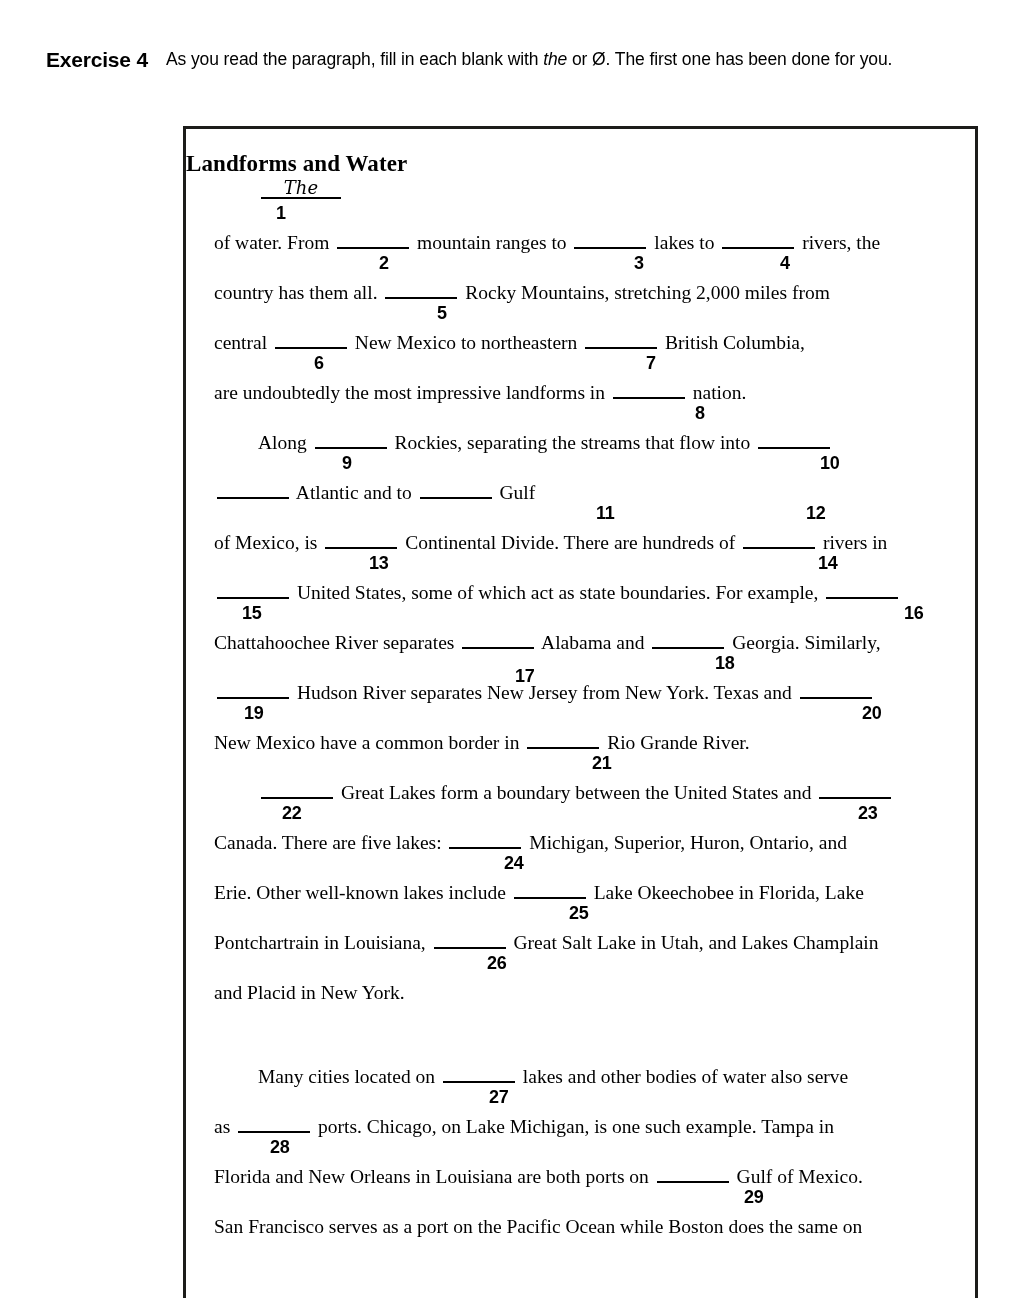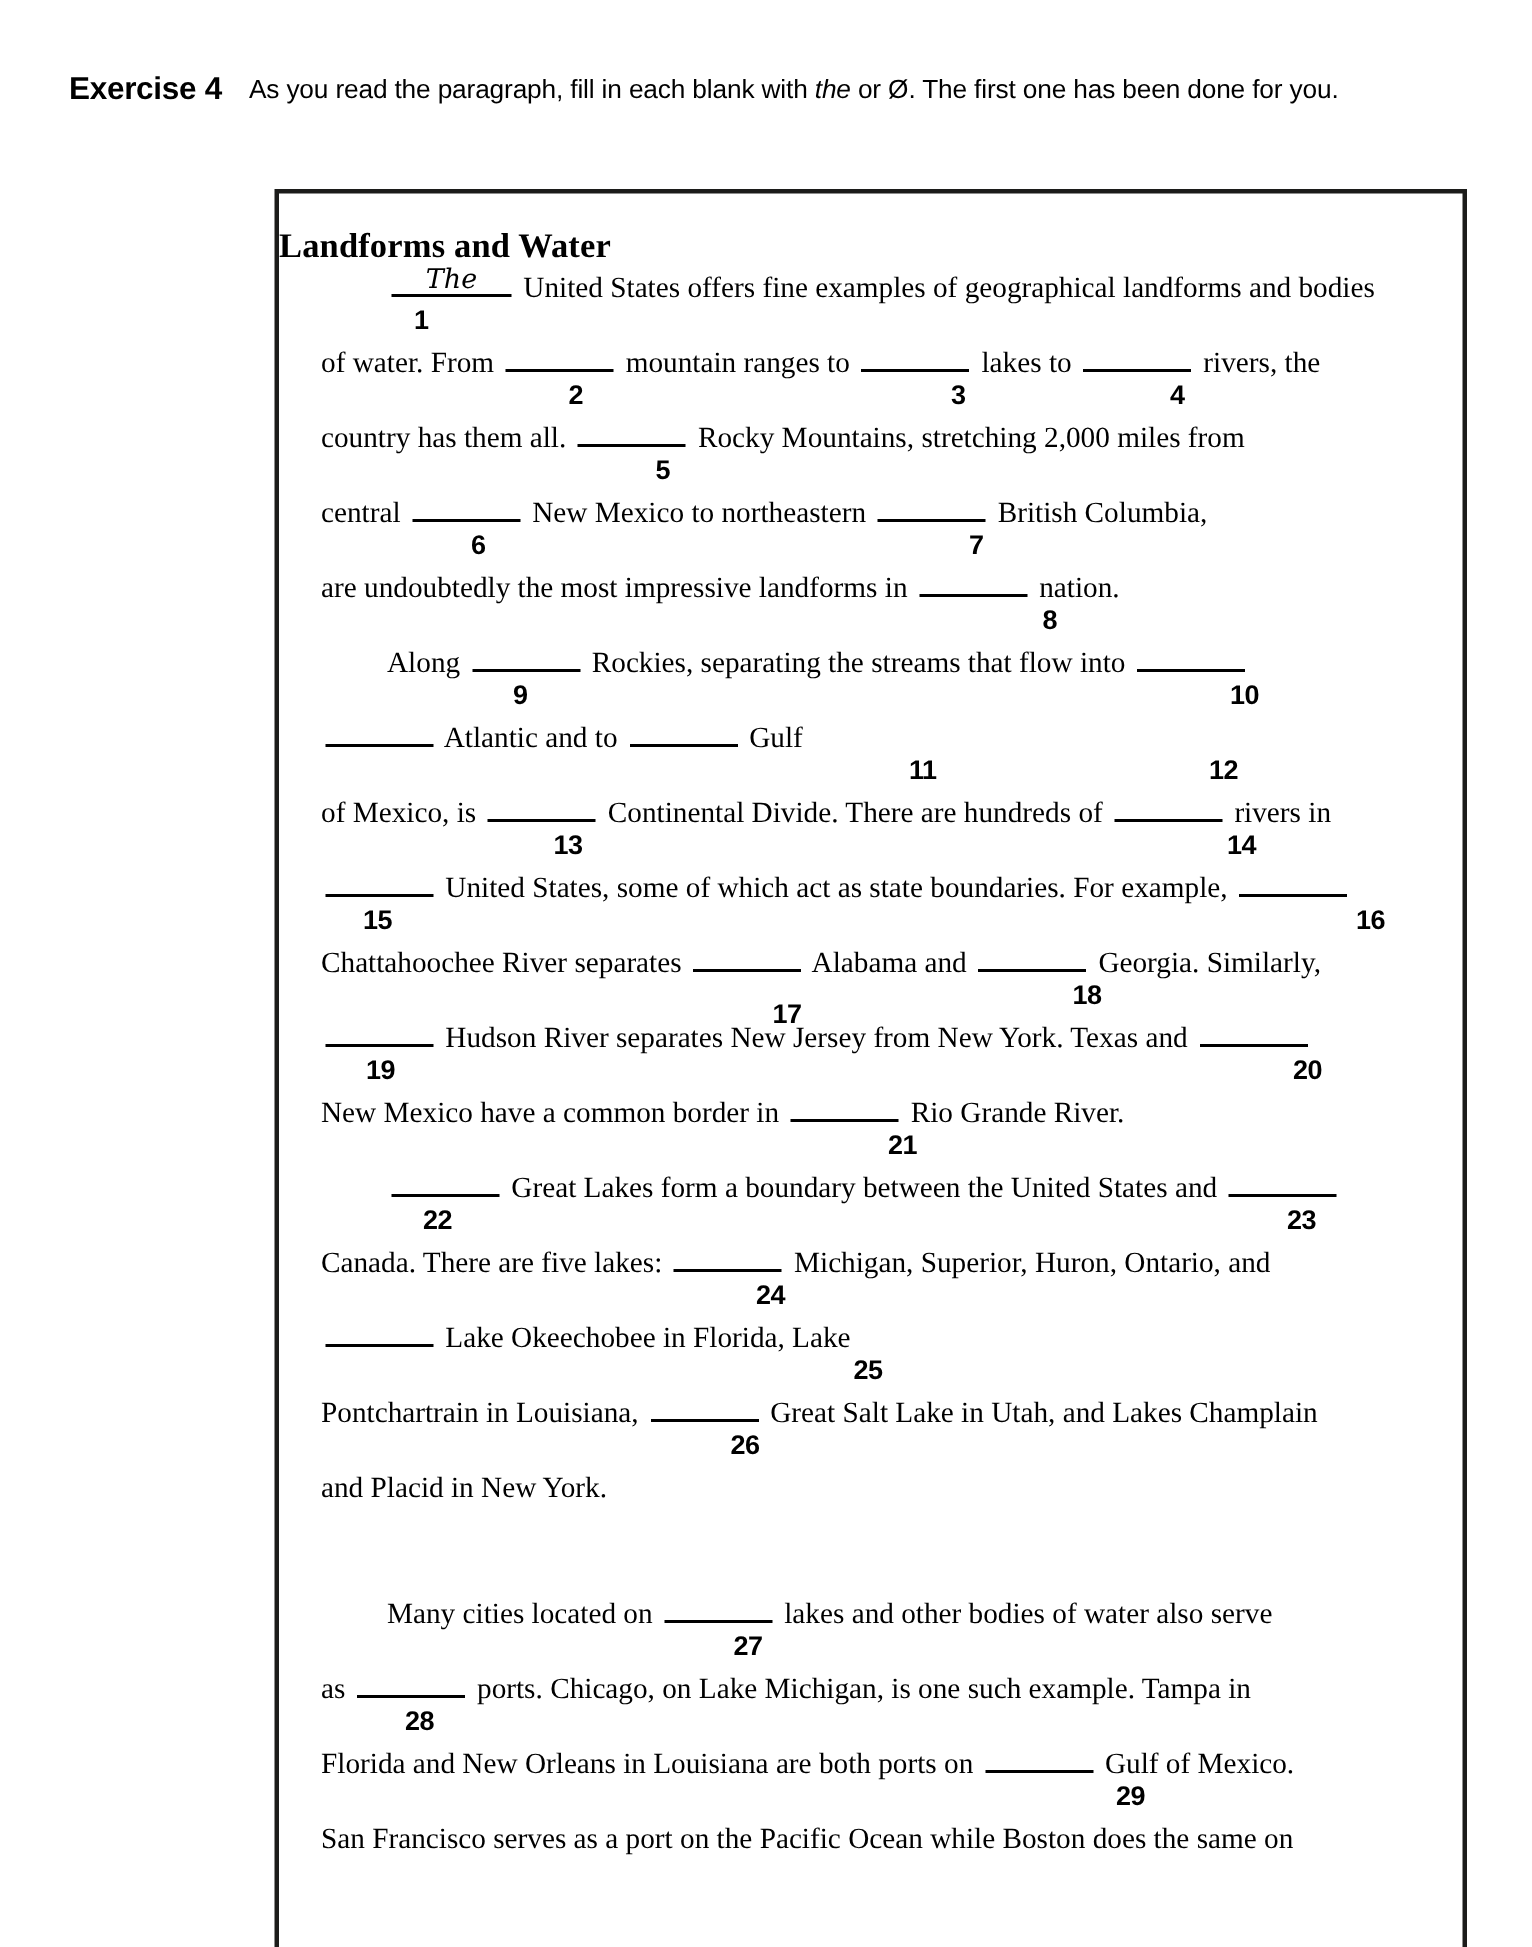--- a/index.html
+++ b/index.html
@@ -126,35 +126,35 @@
 <div class="ex-header">
   <div class="ex-label">Exercise 4</div>
   <div class="ex-directions">
     <span>As you read the paragraph, fill in each blank with </span><i>the</i><span> or Ø. The first one has been done for you.</span>
   </div>
 </div>
 
 <div class="passage-box">
   <div class="passage-title">Landforms and Water</div>
   <div class="passage-body" id="passage-body">
-      <div class="pline indent"><span class="blank w-med"><span class="answer">The</span></span><span class="num" style="left: 62px;">1</span><span class="txt"> United States offers fine examples of geographical landforms and bodies</span></div>
+      <div class="pline indent"><span class="blank w-med"><span class="answer">The</span></span><span class="num" style="left: 62px;">1</span></div>
       <div class="pline"><span class="txt">of water. From </span><span class="blank w-short"></span><span class="num" style="left: 165px;">2</span><span class="txt"> mountain ranges to </span><span class="blank w-short"></span><span class="num" style="left: 420px;">3</span><span class="txt"> lakes to </span><span class="blank w-short"></span><span class="num" style="left: 566px;">4</span><span class="txt"> rivers, the</span></div>
       <div class="pline"><span class="txt">country has them all. </span><span class="blank w-short"></span><span class="num" style="left: 223px;">5</span><span class="txt"> Rocky Mountains, stretching 2,000 miles from</span></div>
       <div class="pline"><span class="txt">central </span><span class="blank w-short"></span><span class="num" style="left: 100px;">6</span><span class="txt"> New Mexico to northeastern </span><span class="blank w-short"></span><span class="num" style="left: 432px;">7</span><span class="txt"> British Columbia,</span></div>
       <div class="pline"><span class="txt">are undoubtedly the most impressive landforms in </span><span class="blank w-short"></span><span class="num" style="left: 481px;">8</span><span class="txt"> nation.</span></div>
       <div class="pline indent"><span class="txt">Along </span><span class="blank w-short"></span><span class="num" style="left: 128px;">9</span><span class="txt"> Rockies, separating the streams that flow into </span><span class="blank w-short"></span><span class="num" style="left: 606px;">10</span></div>
-      <div class="pline"><span class="blank w-short"></span><span class="num" style="left: 392px;">11</span><span class="txt"> Atlantic and to </span><span class="blank w-short"></span><span class="num" style="left: 592px;">12</span><span class="txt"> Gulf</span></div>
+      <div class="pline"><span class="blank w-short"></span><span class="num" style="left: 382px;">11</span><span class="txt"> Atlantic and to </span><span class="blank w-short"></span><span class="num" style="left: 592px;">12</span><span class="txt"> Gulf</span></div>
       <div class="pline"><span class="txt">of Mexico, is </span><span class="blank w-short"></span><span class="num" style="left: 155px;">13</span><span class="txt"> Continental Divide. There are hundreds of </span><span class="blank w-short"></span><span class="num" style="left: 604px;">14</span><span class="txt"> rivers in</span></div>
       <div class="pline"><span class="blank w-short"></span><span class="num" style="left: 28px;">15</span><span class="txt"> United States, some of which act as state boundaries. For example, </span><span class="blank w-short"></span><span class="num" style="left: 690px;">16</span></div>
       <div class="pline"><span class="txt">Chattahoochee River separates </span><span class="blank w-short"></span><span class="num" style="left: 301px; margin-top: 13px;">17</span><span class="txt"> Alabama and </span><span class="blank w-short"></span><span class="num" style="left: 501px;">18</span><span class="txt"> Georgia. Similarly,</span></div>
       <div class="pline"><span class="blank w-short"></span><span class="num" style="left: 30px;">19</span><span class="txt"> Hudson River separates New Jersey from New York. Texas and </span><span class="blank w-short"></span><span class="num" style="left: 648px;">20</span></div>
       <div class="pline"><span class="txt">New Mexico have a common border in </span><span class="blank w-short"></span><span class="num" style="left: 378px;">21</span><span class="txt"> Rio Grande River.</span></div>
       <div class="pline indent"><span class="blank w-short"></span><span class="num" style="left: 68px;">22</span><span class="txt"> Great Lakes form a boundary between the United States and </span><span class="blank w-short"></span><span class="num" style="left: 644px;">23</span></div>
       <div class="pline"><span class="txt">Canada. There are five lakes: </span><span class="blank w-short"></span><span class="num" style="left: 290px;">24</span><span class="txt"> Michigan, Superior, Huron, Ontario, and</span></div>
-      <div class="pline"><span class="blank w-short"></span><span class="num" style="left: 355px;">25</span><span class="txt"> Lake Okeechobee in Florida, Lake</span></div>
+      <div class="pline"><span class="txt">Erie. Other well-known lakes include </span><span class="blank w-short"></span><span class="num" style="left: 355px;">25</span><span class="txt"> Lake Okeechobee in Florida, Lake</span></div>
       <div class="pline"><span class="txt">Pontchartrain in Louisiana, </span><span class="blank w-short"></span><span class="num" style="left: 273px;">26</span><span class="txt"> Great Salt Lake in Utah, and Lakes Champlain</span></div>
       <div class="pline"><span class="txt">and Placid in New York.</span></div>
       <div class="pline indent para-gap"><span class="txt">Many cities located on </span><span class="blank w-short"></span><span class="num" style="left: 275px;">27</span><span class="txt"> lakes and other bodies of water also serve</span></div>
       <div class="pline"><span class="txt">as </span><span class="blank w-short"></span><span class="num" style="left: 56px;">28</span><span class="txt"> ports. Chicago, on Lake Michigan, is one such example. Tampa in</span></div>
       <div class="pline"><span class="txt">Florida and New Orleans in Louisiana are both ports on </span><span class="blank w-short"></span><span class="num" style="left: 530px;">29</span><span class="txt"> Gulf of Mexico.</span></div>
       <div class="pline"><span class="txt">San Francisco serves as a port on the Pacific Ocean while Boston does the same on</span></div>
       <div class="pline para-gap"></div>
     </div>
 </div>
 

